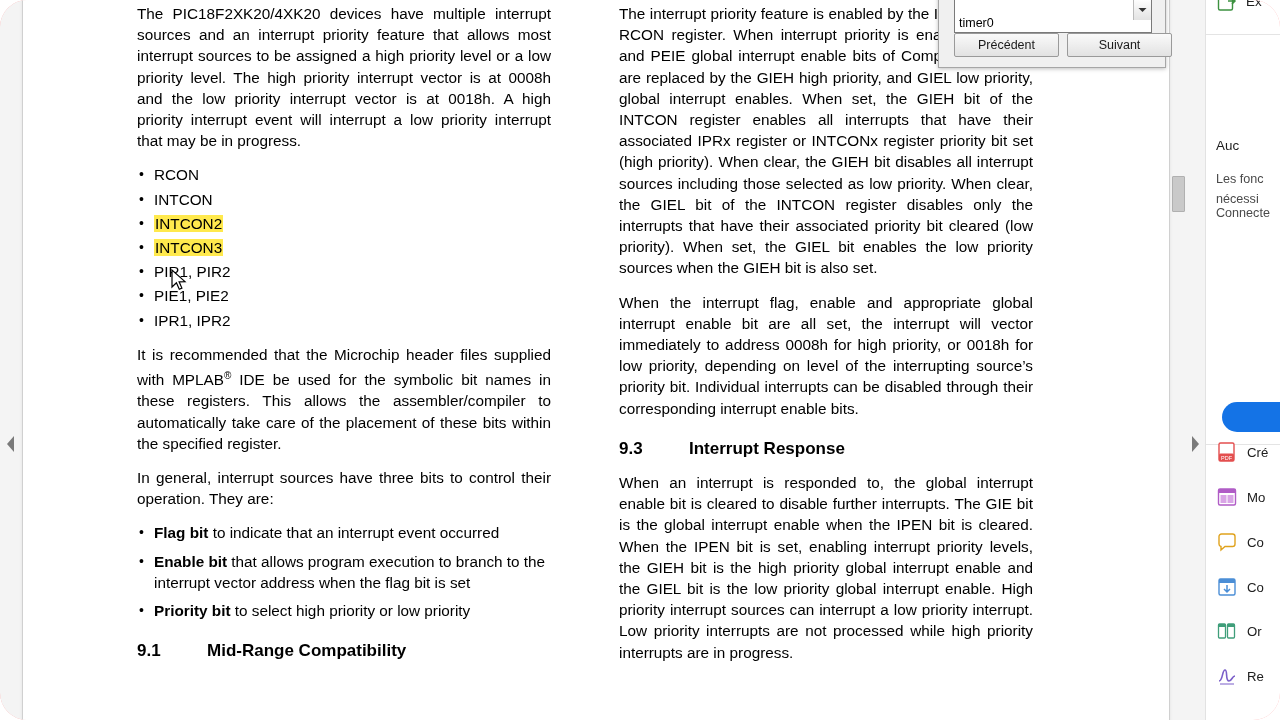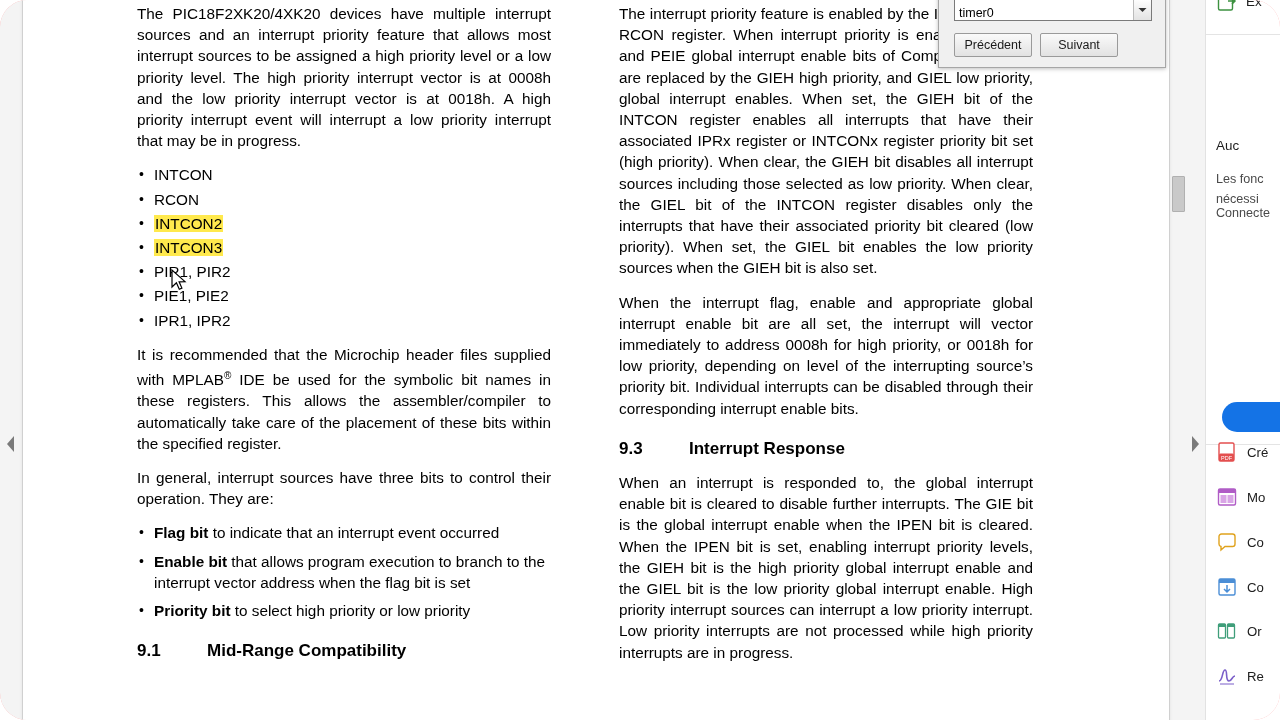--- a/index.html
+++ b/index.html
@@ -128,40 +128,40 @@
   }
   .dlg-select {
     position: absolute;
     left: 15px; top: 50px;
     width: 198px; height: 22px;
     background: #ffffff;
     border: 1px solid #7a7a7a;
     font-size: 12.5px;
     color: #000;
     display: flex;
-    align-items: flex-end;
-    padding: 0 4px;
+    align-items: flex-start;
+    padding: 16px 4px;
   }
   .dlg-select .caret-box {
     position: absolute;
     right: 0; top: 0;
     width: 18px; height: 20px;
     background: linear-gradient(#fdfdfd, #e3e3e3);
     border-left: 1px solid #bbb;
     display: flex; align-items: center; justify-content: center;
   }
   .dlg-select .caret-box svg { display: block; }
   .dlg-buttons {
     position: absolute;
     left: 15px; top: 84px;
     display: flex;
     gap: 8px;
   }
   .dlg-btn {
-    width: 78px; height: 24px;
+    width: 105px; height: 24px;
     background: linear-gradient(#fafafa, #e2e2e2);
     border: 1px solid #9a9a9a;
     border-radius: 2px;
     font-size: 12.5px;
     color: #1a1a1a;
     display: flex; align-items: center; justify-content: center;
   }
 
   
   .sidebar {
@@ -222,22 +222,22 @@
 
 <div id="root">
 
   <div class="doc-viewport">
     <div class="page">
 
       <div class="col left">
         <p>The PIC18F2XK20/4XK20 devices have multiple interrupt sources and an interrupt priority feature that allows most interrupt sources to be assigned a high priority level or a low priority level. The high priority interrupt vector is at 0008h and the low priority interrupt vector is at 0018h. A high priority interrupt event will interrupt a low priority interrupt that may be in progress.</p>
 
         <ul class="bullets">
+          <li>RCON</li>
           <li>INTCON</li>
-          <li>RCON</li>
           <li><span class="hl">INTCON2</span></li>
           <li><span class="hl">INTCON3</span></li>
           <li>PIR1, PIR2</li>
           <li>PIE1, PIE2</li>
           <li>IPR1, IPR2</li>
         </ul>
 
         <p><span>It is recommended that the Microchip header files supplied with MPLAB</span><sup class="reg">®</sup><span> IDE be used for the symbolic bit names in these registers. This allows the assembler/compiler to automatically take care of the placement of these bits within the specified register.</span></p>
 
         <p>In general, interrupt sources have three bits to control their operation. They are:</p>

